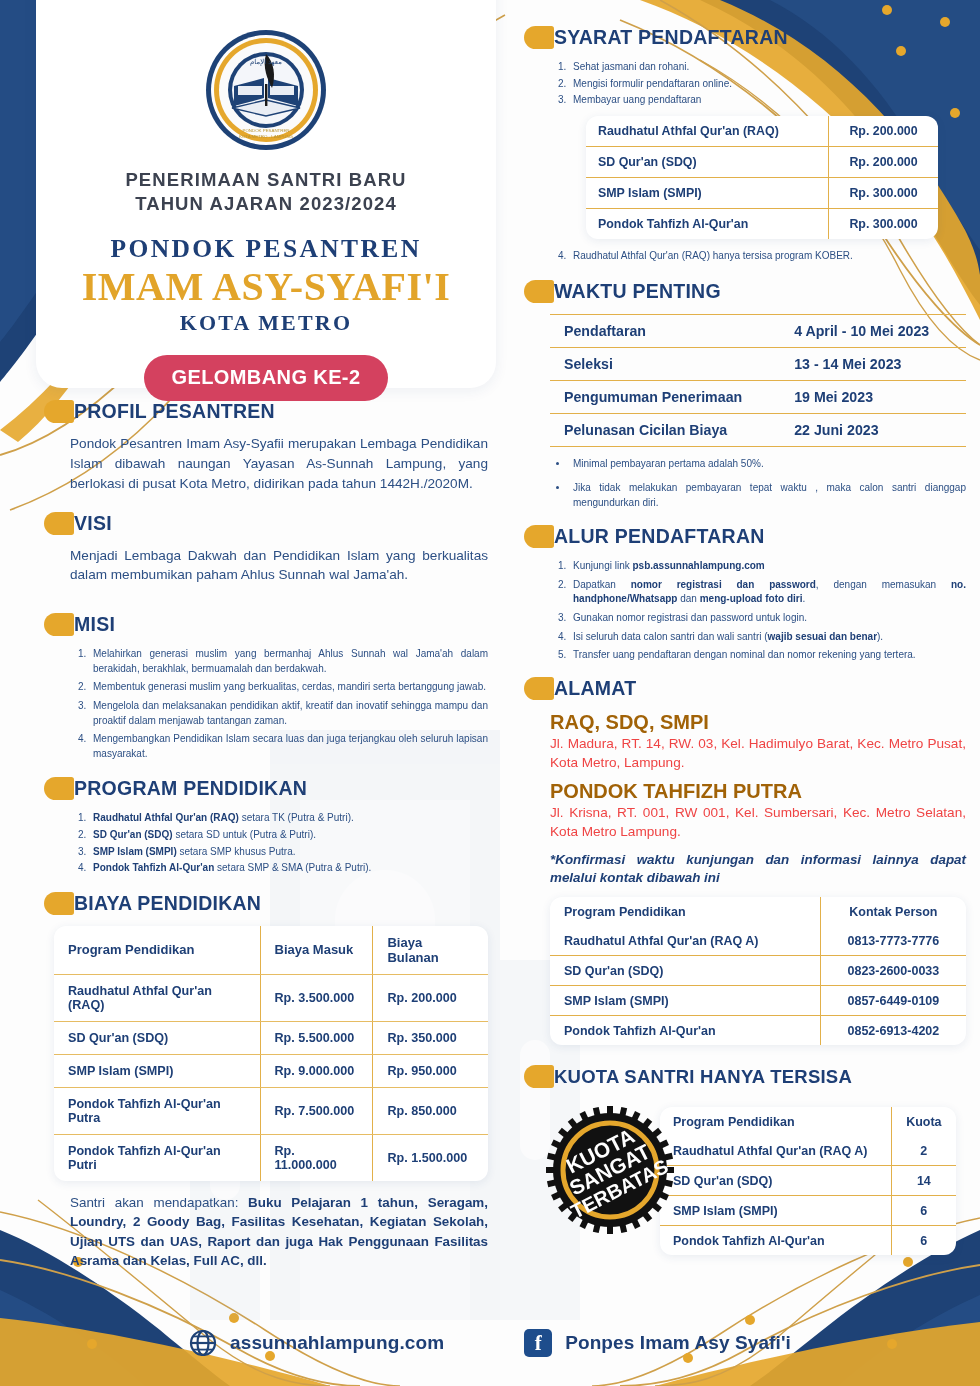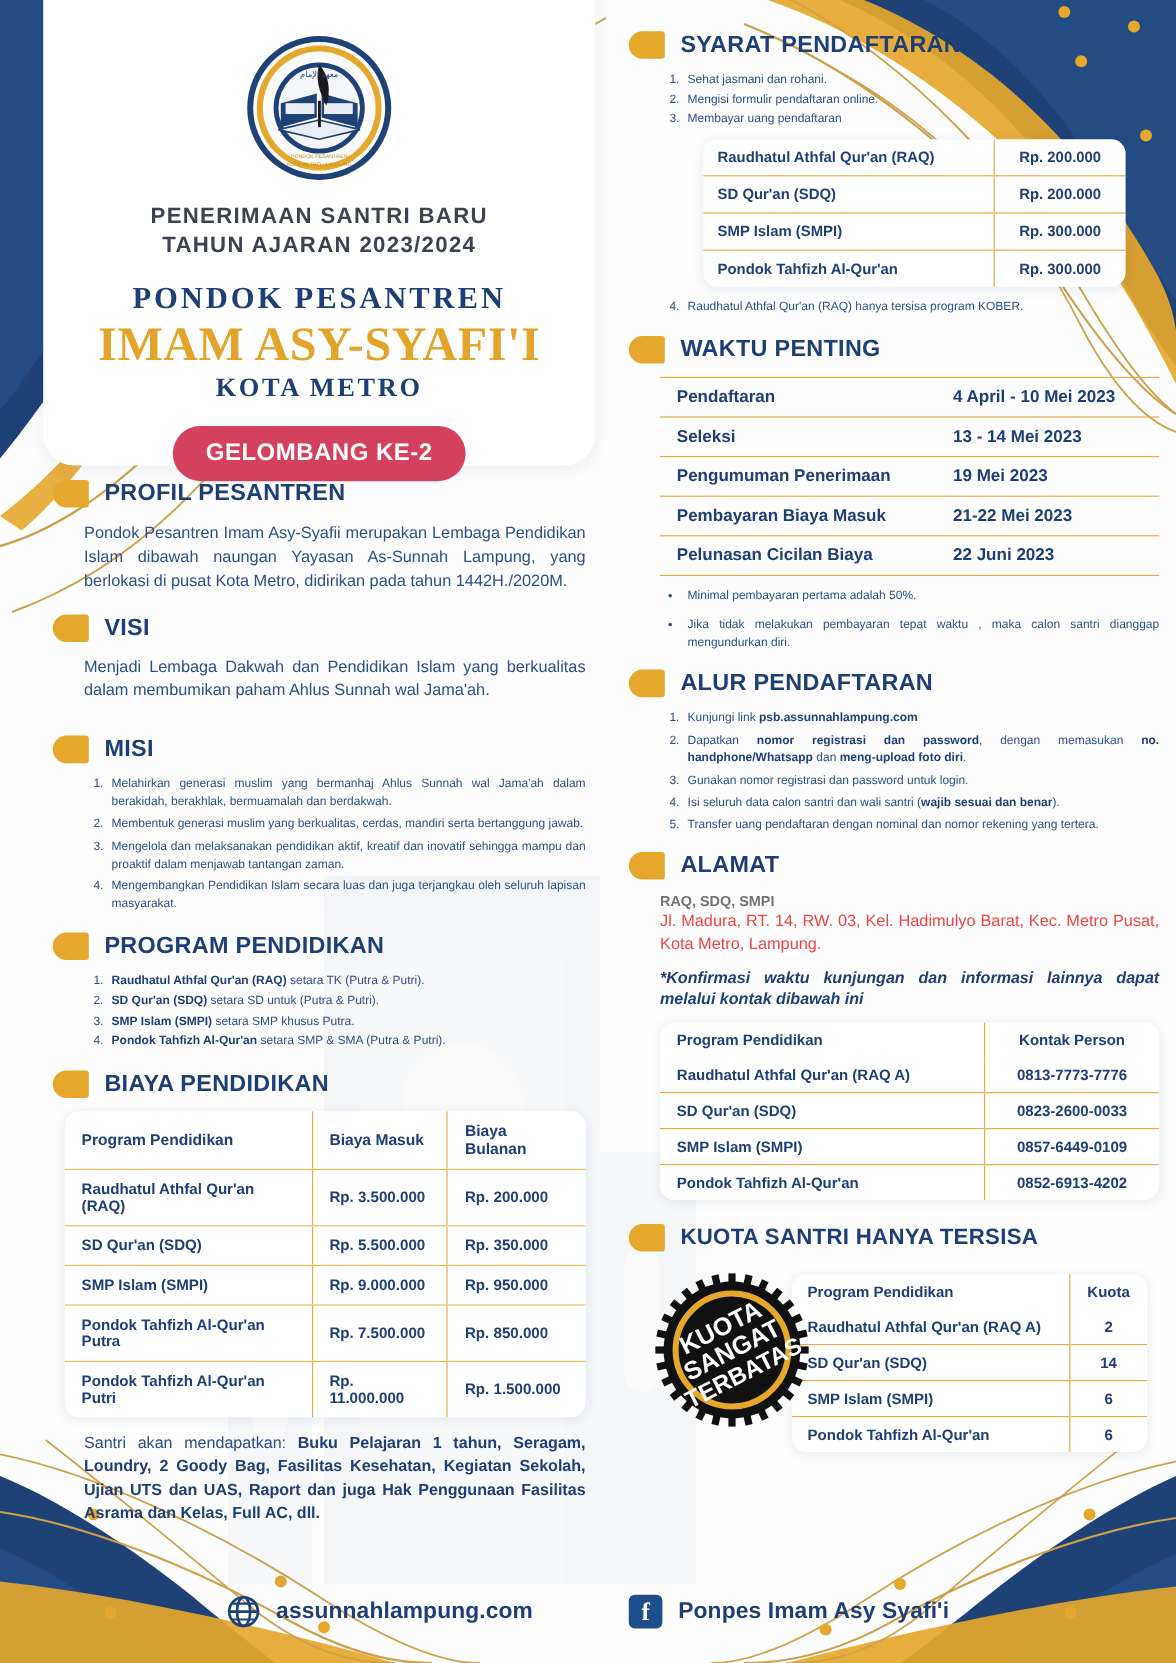--- a/index.html
+++ b/index.html
@@ -71,21 +71,21 @@
   }
   
   .col {
     position: absolute;
     z-index: 4;
   }
   .col-left { left: 44px; top: 400px; width: 444px; }
   .col-right { left: 524px; top: 26px; width: 442px; }
 
   
-  .sec-head { display: flex; align-items: flex-start; gap: 13px; margin-bottom: 11px; }
+  .sec-head { display: flex; align-items: flex-end; margin-bottom: 11px; }
   .sec-bullet {
     width: 30px; height: 23px; flex: 0 0 30px;
     background: #e5a72c;
     border-radius: 13px 3px 3px 13px;
   }
   .sec-title {
     font-size: 19.5px; font-weight: bold; color: #1e3f76;
     letter-spacing: 0.25px;
   }
   .sec-title.sm { font-size: 18.5px; }
@@ -139,21 +139,21 @@
     font-size: 14.2px;
   }
   .waktu-tbl tr:last-child td { border-bottom: 1.6px solid #e2b04a; }
   .waktu-tbl td.val { padding-left: 4px; }
 
   
   .syarat-wrap { margin: 8px 0 10px 62px; width: 352px; }
   .syarat-wrap td { padding: 8px 12px; font-size: 12.4px; }
 
   .alamat-block { margin-left: 26px; }
-  .alamat-title { font-size: 12px; font-weight: bold; color: #737373; margin-top: 8px; }
+  .alamat-title { font-size: 20px; font-weight: bold; color: #a16207; margin-top: 8px; }
   .alamat-body { font-size: 13.6px; line-height: 1.4; color: #ef4444; text-align: justify; }
   .konfirmasi {
     font-size: 13.4px; font-weight: bold; font-style: italic;
     color: #1e3f76; text-align: justify; margin-top: 10px; line-height: 1.36;
   }
 
   .kontak-wrap { margin: 10px 0 0 26px; width: 416px; }
   .kontak-wrap td, .kontak-wrap th { padding: 7.5px 14px; font-size: 12.5px; }
 
   .kuota-row { position: relative; margin-top: 12px; height: 150px; }
@@ -421,24 +421,20 @@
           </tr>
           <tr>
             <td class="">Seleksi</td>
             <td class="val">13 - 14 Mei 2023</td>
           </tr>
           <tr>
             <td class="">Pengumuman Penerimaan</td>
             <td class="val">19 Mei 2023</td>
           </tr>
           <tr>
-            <td class="">Pembayaran Biaya Masuk</td>
-            <td class="val">21-22 Mei 2023</td>
-          </tr>
-          <tr>
             <td class="">Pelunasan Cicilan Biaya</td>
             <td class="val">22 Juni 2023</td>
           </tr>
         </tbody>
       </table>
     <ul class="dots" id="waktu-notes">
         <li>Minimal pembayaran pertama adalah 50%.</li>
         <li>Jika tidak melakukan pembayaran tepat waktu , maka calon santri dianggap mengundurkan diri.</li>
       </ul>
 
@@ -455,20 +451,24 @@
       </ol>
 
     <div class="sec-head" style="margin-top:14px">
       <span class="sec-bullet"></span>
       <span class="sec-title">ALAMAT</span>
     </div>
     <div class="alamat-block" id="alamat-blocks">
         <div>
           <div class="alamat-title">RAQ, SDQ, SMPI</div>
           <div class="alamat-body">Jl. Madura, RT. 14, RW. 03, Kel. Hadimulyo Barat, Kec. Metro Pusat, Kota Metro, Lampung.</div>
+        </div>
+        <div>
+          <div class="alamat-title">PONDOK TAHFIZH PUTRA</div>
+          <div class="alamat-body">Jl. Krisna, RT. 001, RW 001, Kel. Sumbersari, Kec. Metro Selatan, Kota Metro Lampung.</div>
         </div>
       </div>
     <div class="alamat-block konfirmasi">*Konfirmasi waktu kunjungan dan informasi lainnya dapat melalui kontak dibawah ini</div>
     <div class="tbl-card kontak-wrap">
       <table class="line-tbl" id="kontak-table">
           <thead>
             <tr>
               <th class="">Program Pendidikan</th>
               <th class="vsep ctr">Kontak Person</th>
             </tr>

